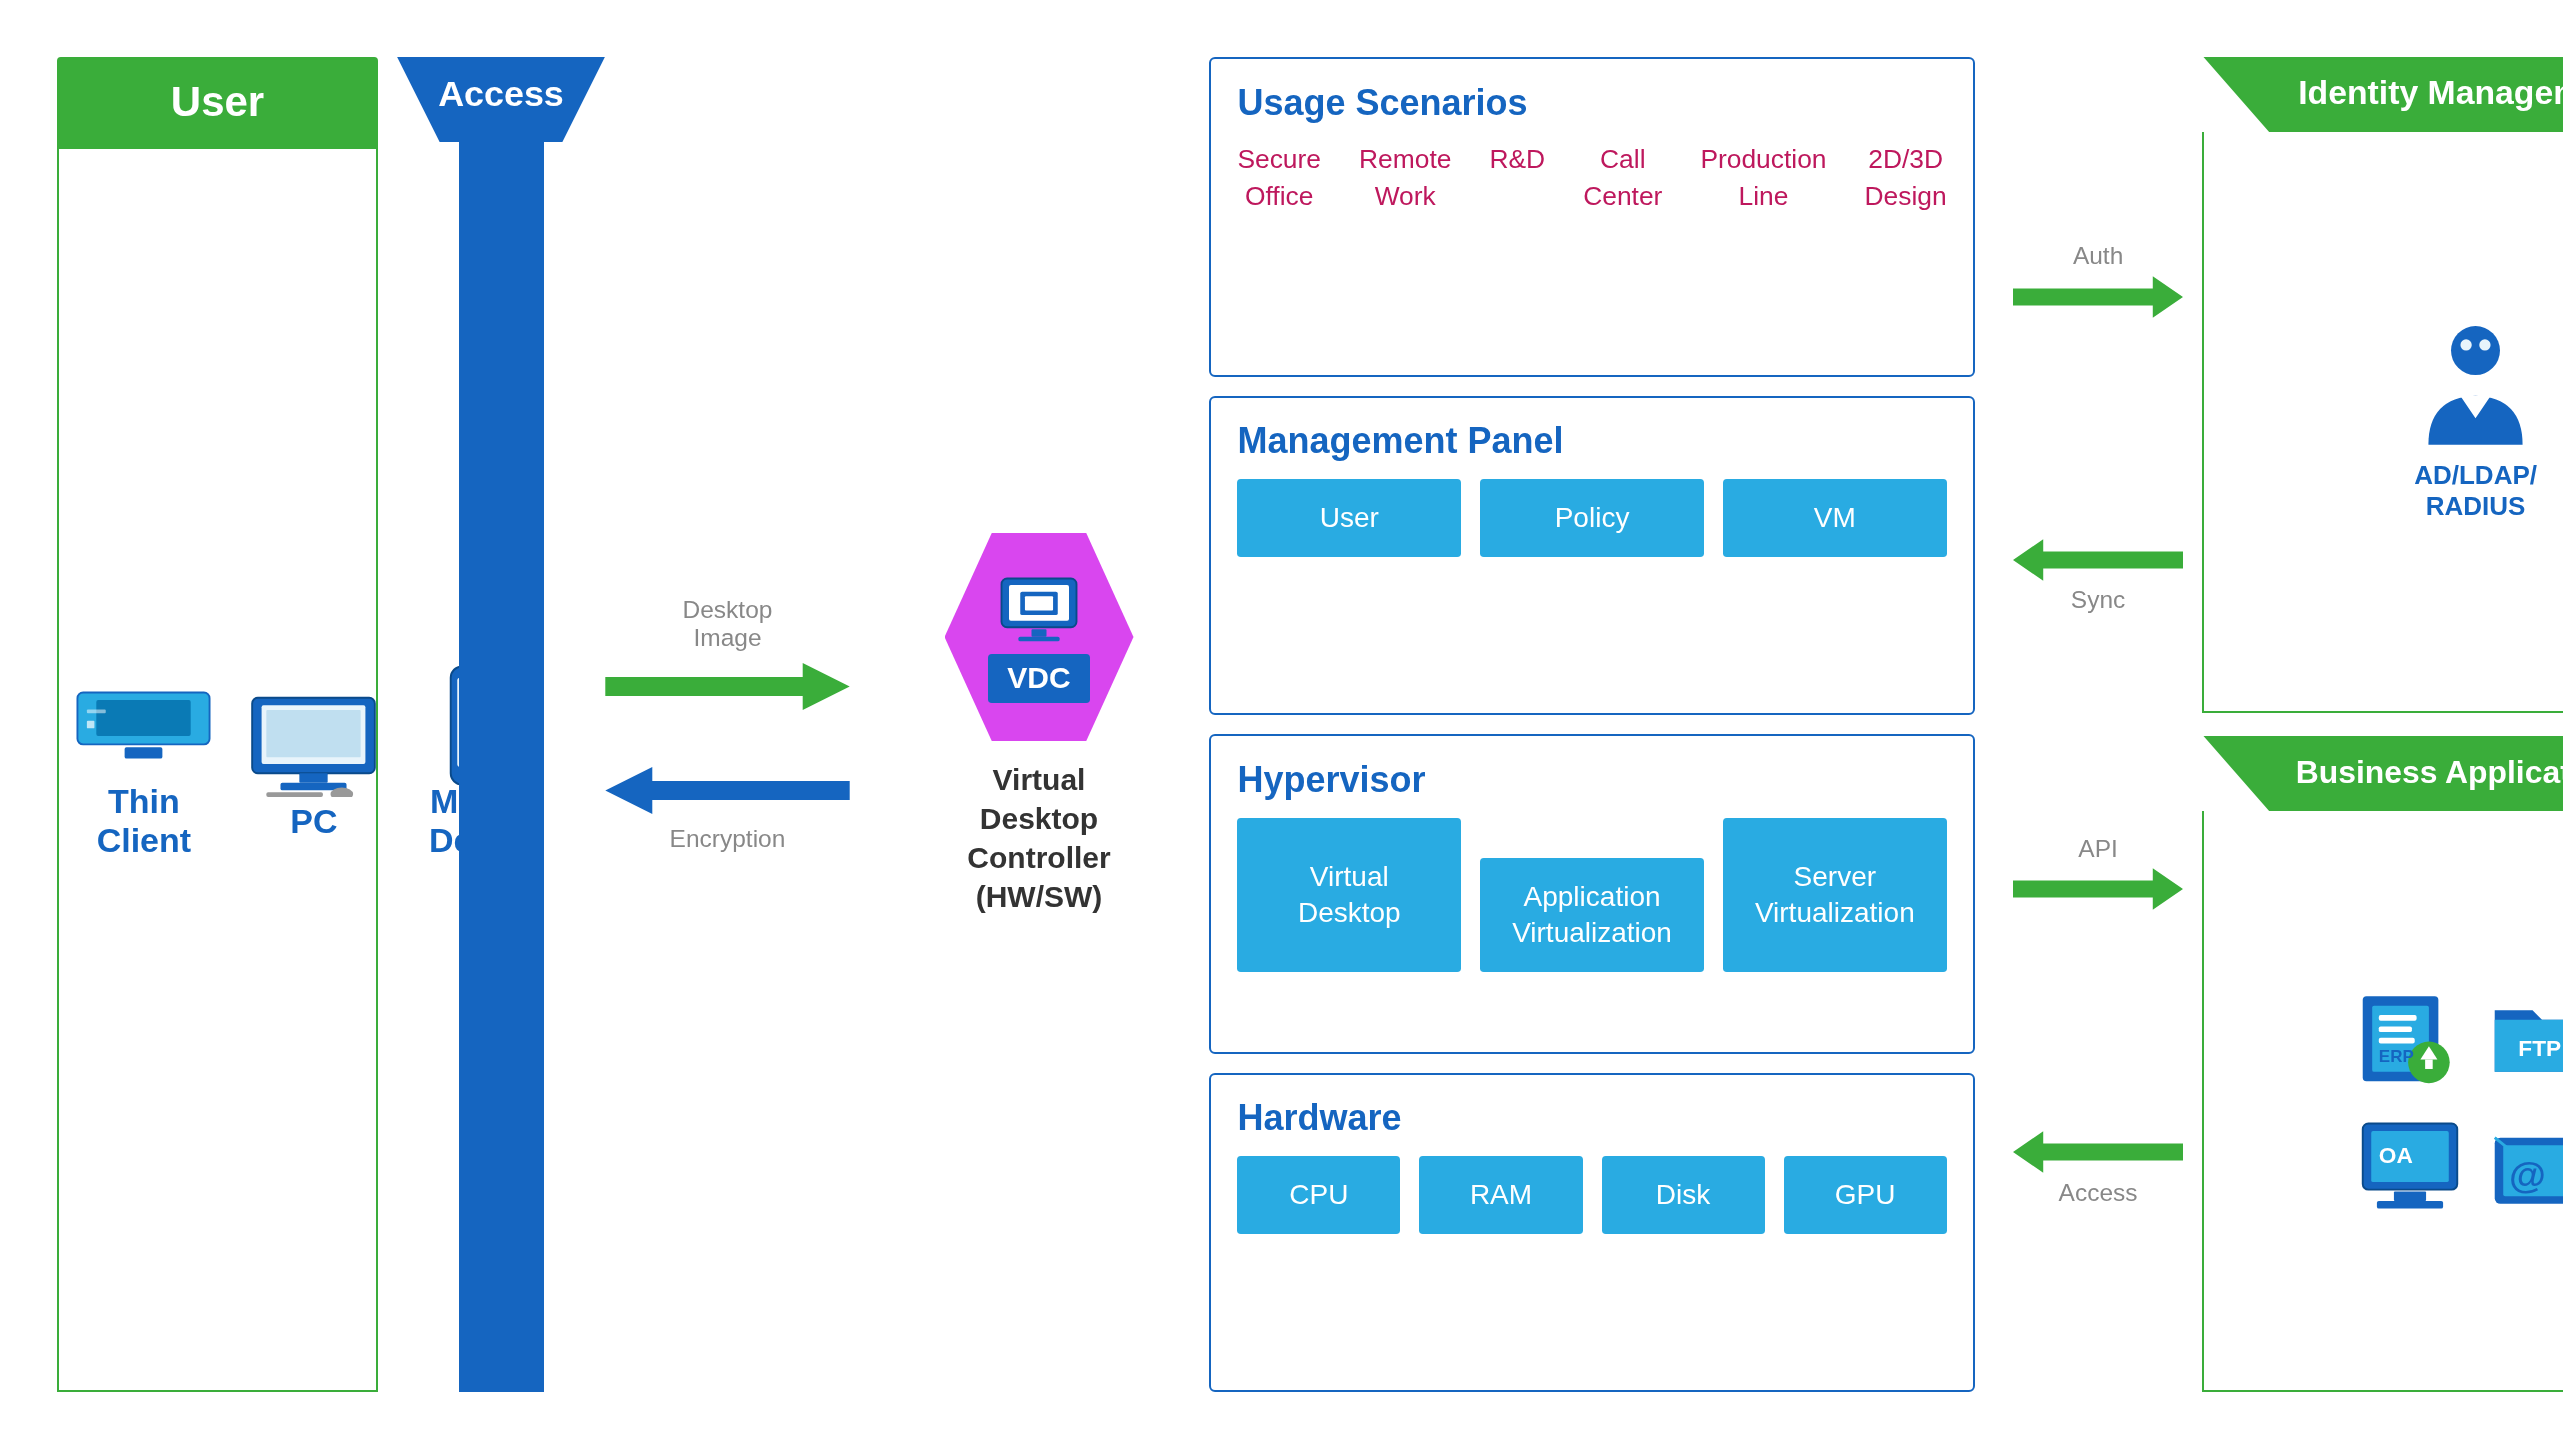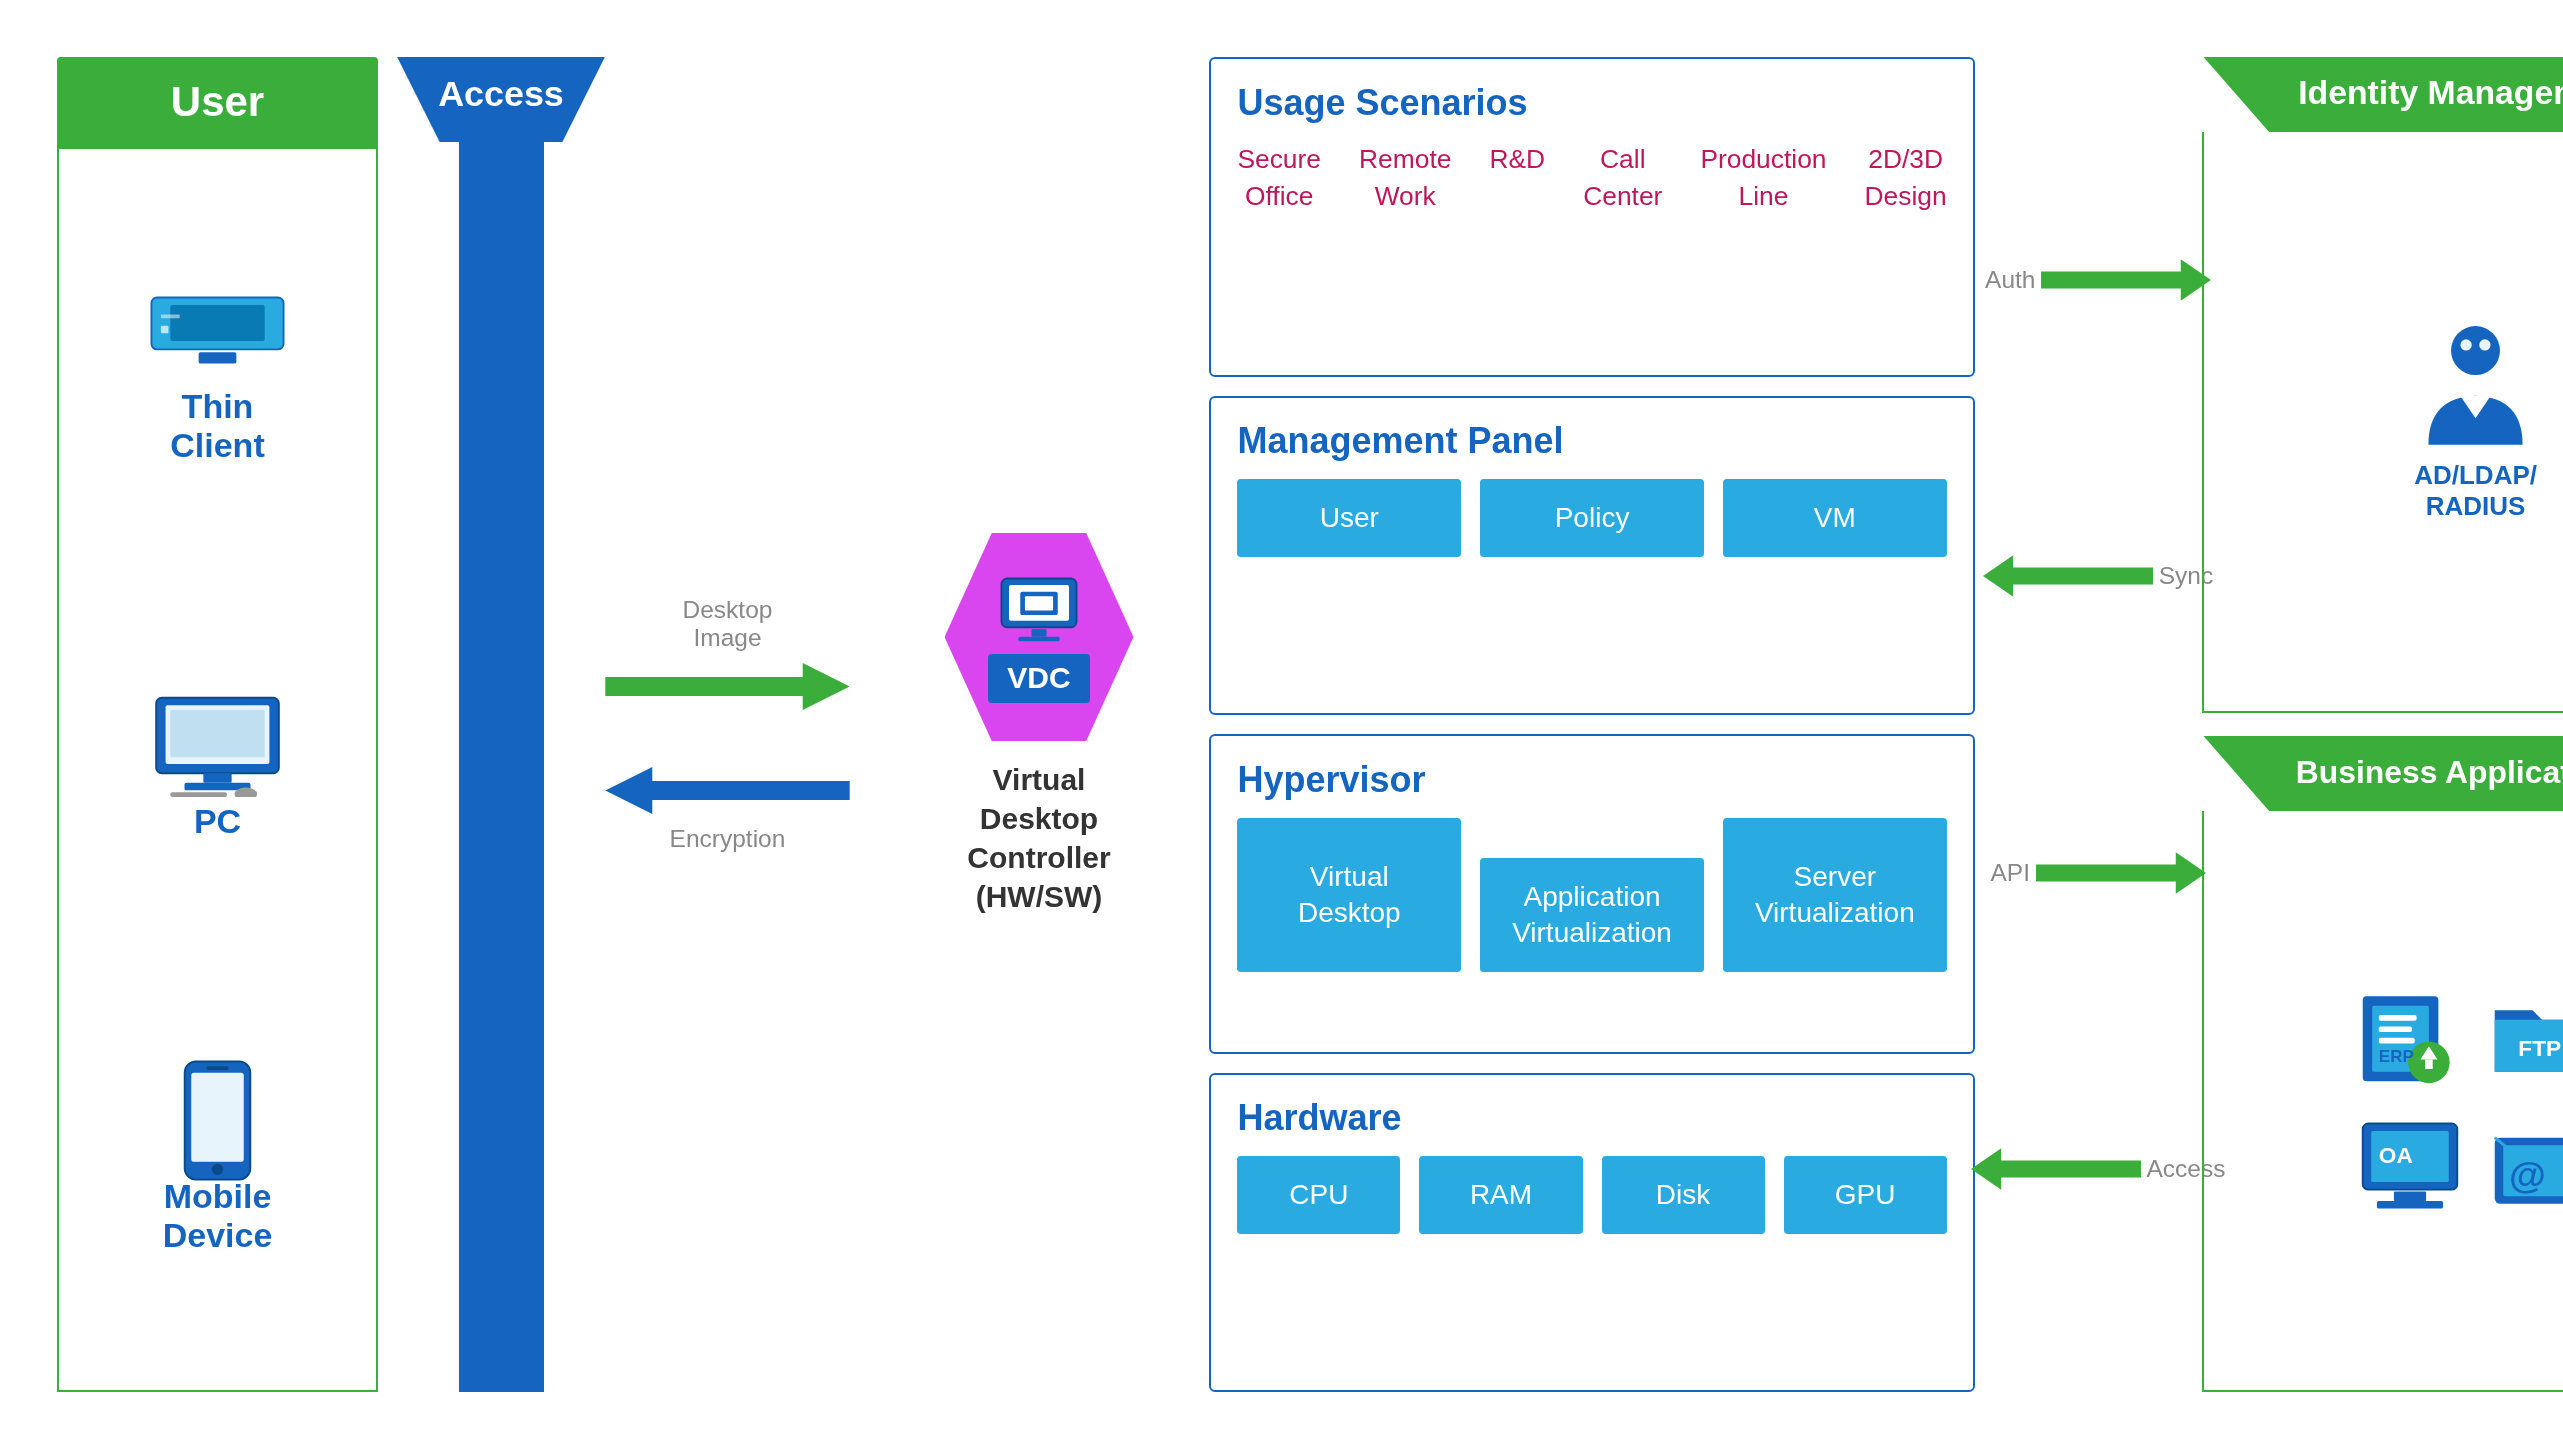--- a/index.html
+++ b/index.html
@@ -41,21 +41,20 @@
       text-align: center;
       padding: 21px 0;
       border-radius: 3.8px 3.8px 0 0;
     }
 
     .user-box {
       border: 2.8px solid #3aad3a;
       width: 100%;
       flex: 1;
       display: flex;
-      flex-direction: column;
       align-items: center;
       justify-content: space-around;
       padding: 28px 9.4px;
       gap: 19px;
     }
 
     .device-item {
       display: flex;
       flex-direction: column;
       align-items: center;
@@ -150,21 +149,21 @@
     .scenario-item {
       color: #be185d;
       font-size: 26.4px;
       text-align: center;
       line-height: 1.4;
       flex: 1;
     }
 
     .connection-row {
       display: flex;
-      flex-direction: row;
+      flex-direction: column;
       align-items: center;
       gap: 5.7px;
     }
 
     .conn-label {
       font-size: 24.5px;
       color: #888;
       text-align: center;
     }
 

